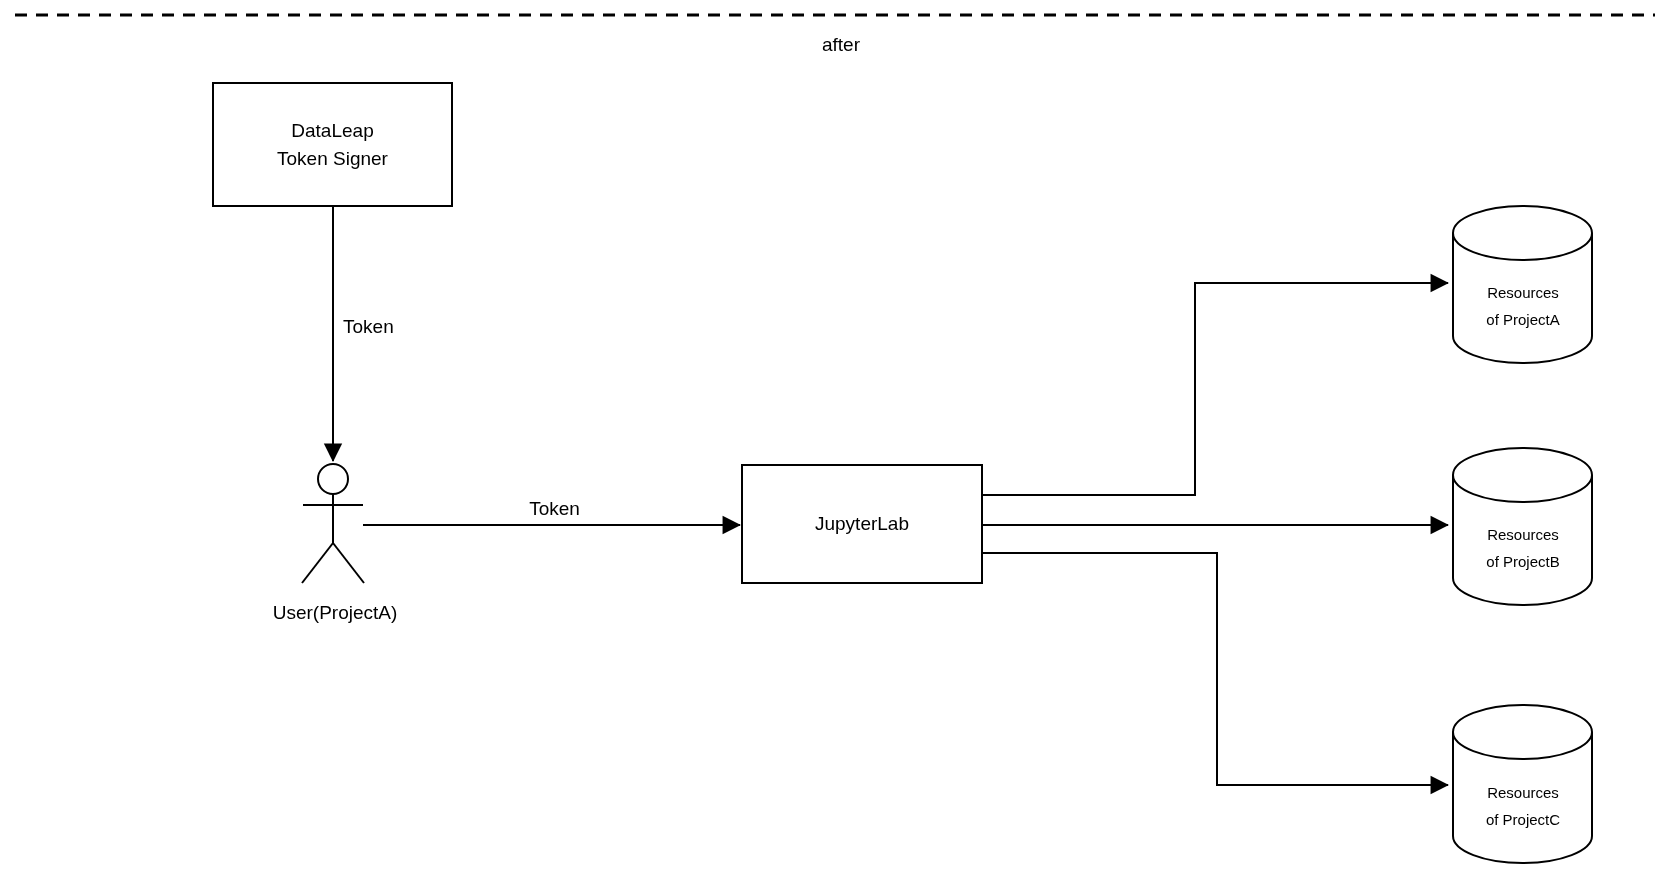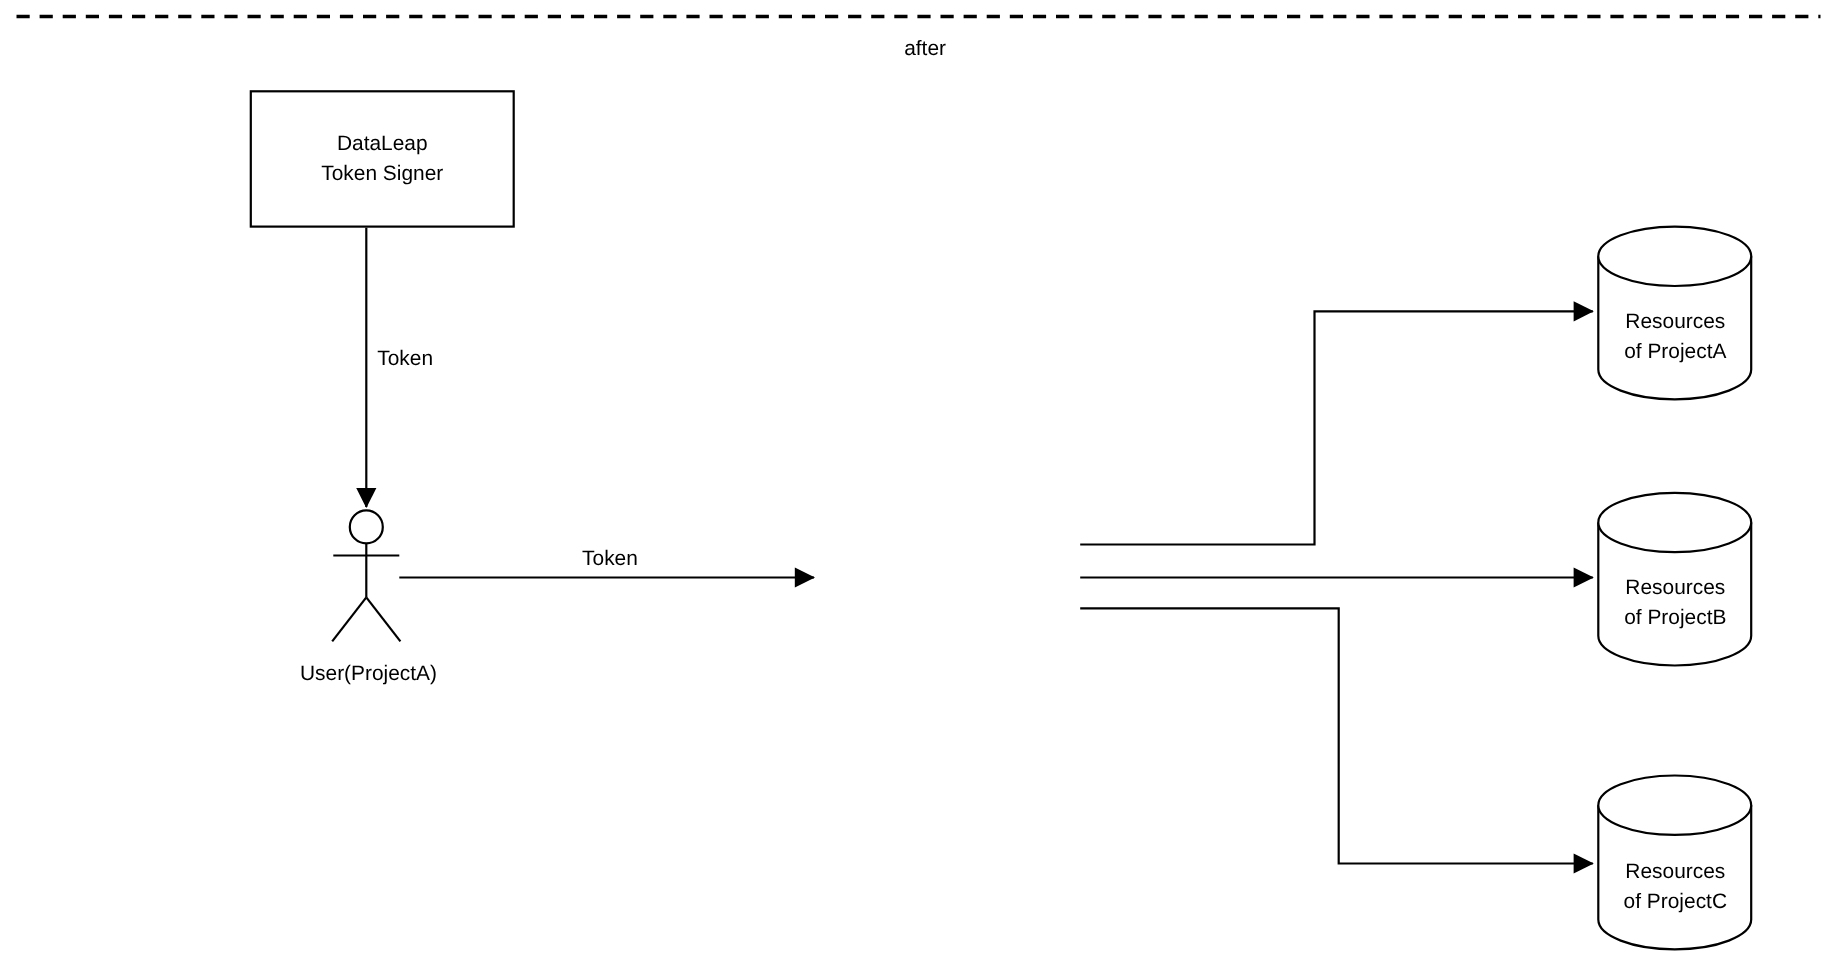--- a/index.html
+++ b/index.html
@@ -57,21 +57,21 @@
     background: #ffffff;
     display: flex;
     align-items: center;
     justify-content: center;
     font-size: 19px;
     line-height: 28px;
     text-align: center;
   }
   .cyl-label {
     position: absolute;
-    font-size: 19px;
+    font-size: 15px;
     line-height: 27px;
     text-align: center;
   }
 </style>
 </head>
 <body>
 
 <div id="canvas">
 
   <svg width="1658" height="887" viewBox="0 0 1658 887">
@@ -112,29 +112,32 @@
     </g>
 
     <g>
       <path class="shape" d="M1453,732 L1453,836 A69.5,27 0 0 0 1592,836 L1592,732"></path>
       <ellipse class="shape" cx="1522.5" cy="732" rx="69.5" ry="27"></ellipse>
     </g>
   </svg>
 
   <div class="label center" style="left:779px; top:17px; width:124px;margin-top:16px;">after</div>
 
-  <div class="node box" style="left:227px; top:82px; width:241px; height:125px;">
+  <div class="node box" style="left:212px; top:82px; width:241px; height:125px;">
     <span class="multiline">DataLeap
 Token Signer</span>
   </div>
 
   <div class="label" style="left:343px; top:315px;">Token</div>
 
   <div class="label center" style="left:504px; top:497px; width:101px;">Token</div>
 
+  <div class="node box" style="left:741px; top:464px; width:242px; height:120px;">
+    <span>JupyterLab</span>
+  </div>
 
 
   <div class="label center" style="left:255px; top:601px; width:160px;">User(ProjectA)</div>
 
   <div class="cyl-label multiline" style="left:1453px; top:279px; width:140px;">Resources
 of ProjectA</div>
 
   <div class="cyl-label multiline" style="left:1453px; top:521px; width:140px;">Resources
 of ProjectB</div>
 

